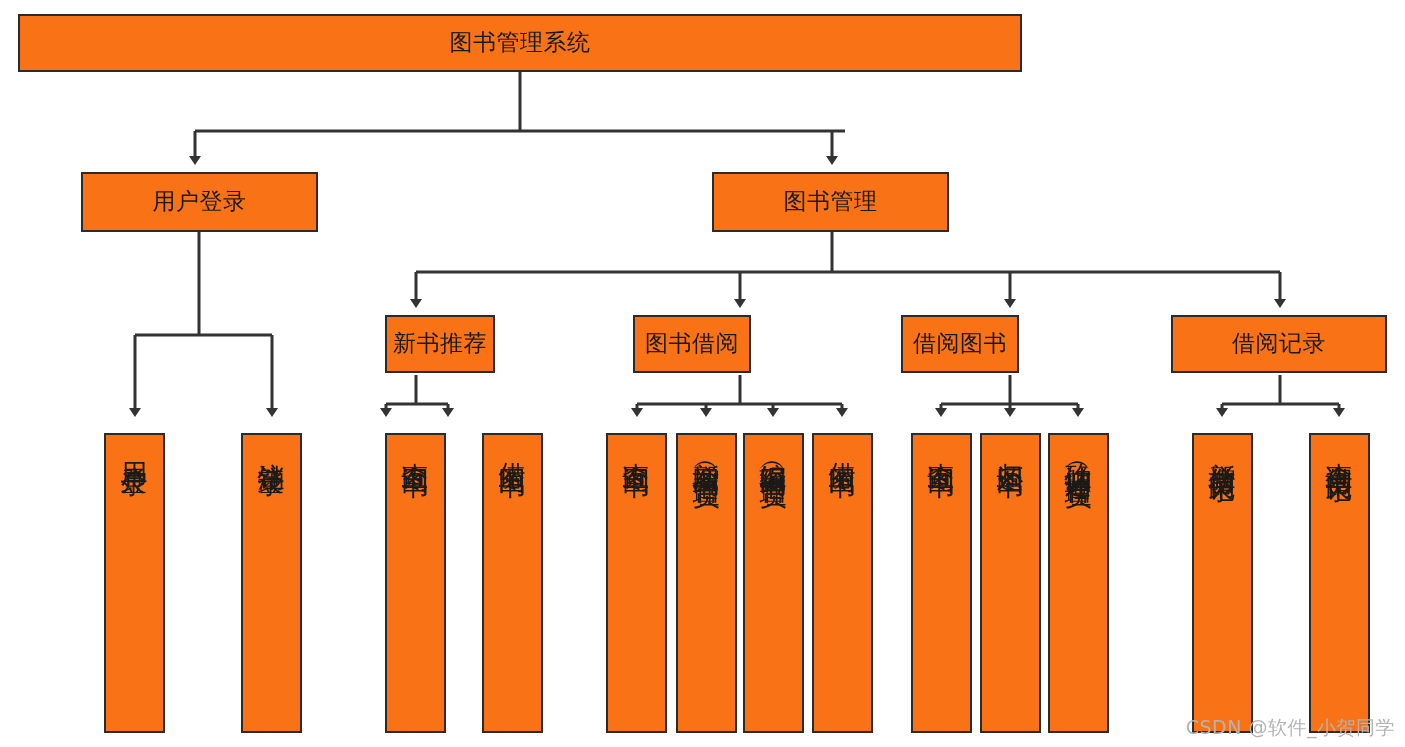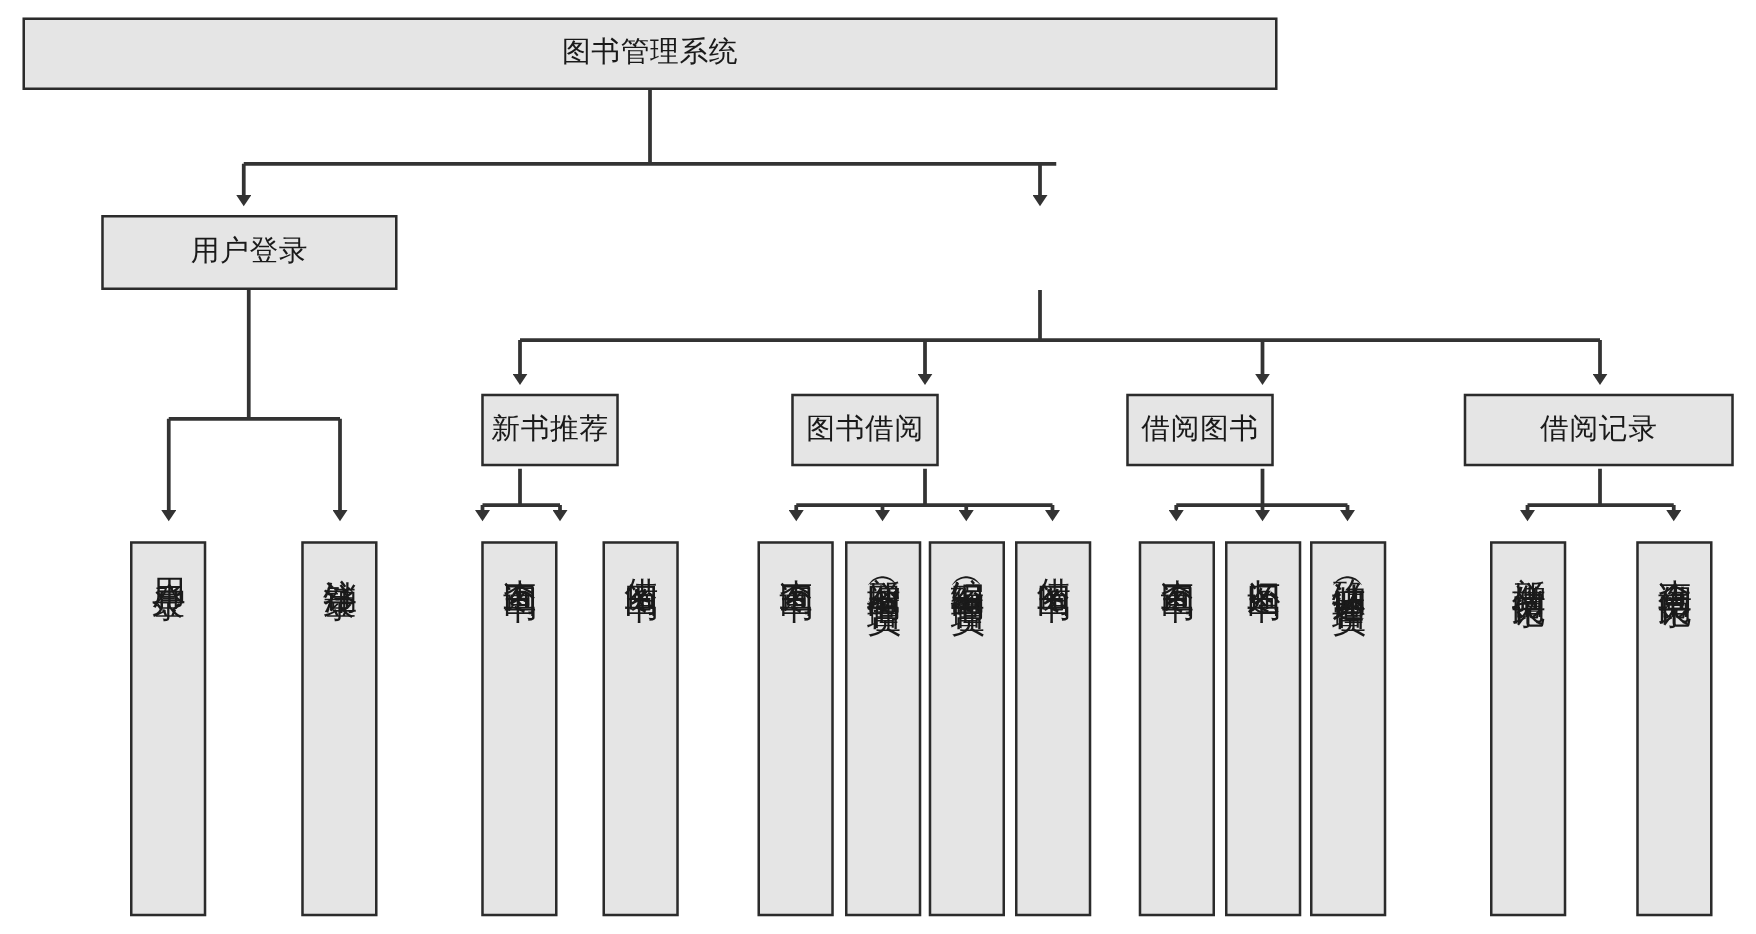--- a/index.html
+++ b/index.html
@@ -22,21 +22,21 @@
     position: absolute;
     left: 0;
     top: 0;
     width: 1405px;
     height: 747px;
   }
   .node {
     position: absolute;
     box-sizing: border-box;
     border: 2px solid #2b2b2b;
-    background: #e5e5e5;
+    background: #f97316;
     display: flex;
     align-items: center;
     justify-content: center;
     color: #1a1a1a;
     z-index: 3;
   }
   .node .label {
     display: block;
     text-align: center;
     line-height: 1.12;
@@ -126,20 +126,23 @@
     </g>
   </svg>
 
   <div class="node horizontal" style="left:18px; top:14px; width:1004px; height:58px;">
     <span class="label">图书管理系统</span>
   </div>
 
   <div class="node horizontal" style="left:81px; top:172px; width:237px; height:60px;">
     <span class="label">用户登录</span>
   </div>
+  <div class="node horizontal" style="left:712px; top:172px; width:237px; height:60px;">
+    <span class="label">图书管理</span>
+  </div>
 
   <div class="node horizontal" style="left:361px; top:315px; width:110px; height:58px;margin-left:24px;">
     <span class="label">新书推荐</span>
   </div>
   <div class="node horizontal" style="left:633px; top:315px; width:118px; height:58px;">
     <span class="label">图书借阅</span>
   </div>
   <div class="node horizontal" style="left:901px; top:315px; width:118px; height:58px;">
     <span class="label">借阅图书</span>
   </div>
@@ -184,14 +187,15 @@
     <span class="label">确认归还（管理员）</span>
   </div>
 
   <div class="node vertical" style="left:1192px; top:433px; width:61px; height:300px;">
     <span class="label">新增借阅记录</span>
   </div>
   <div class="node vertical" style="left:1309px; top:433px; width:61px; height:300px;">
     <span class="label">查询借阅记录</span>
   </div>
 
+  <div class="watermark">CSDN @软件_小贺同学</div>
 
 </div>
 
 </body></html>

